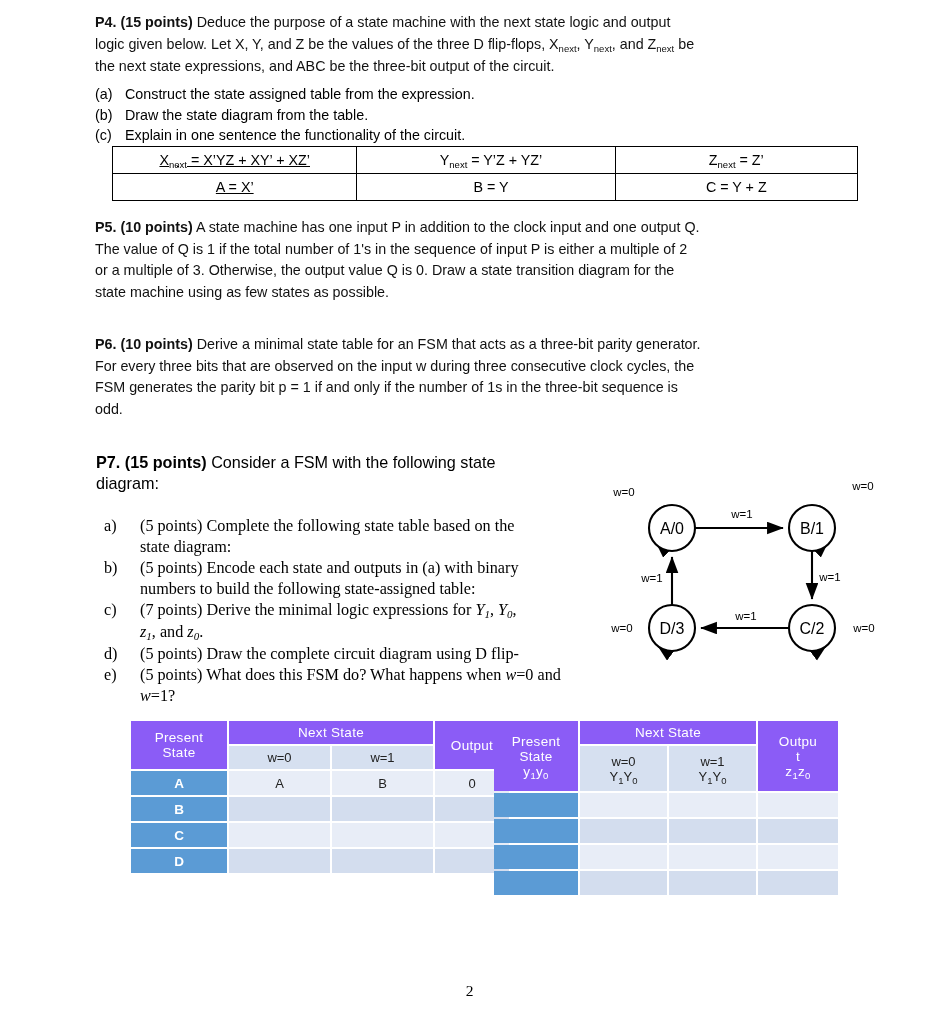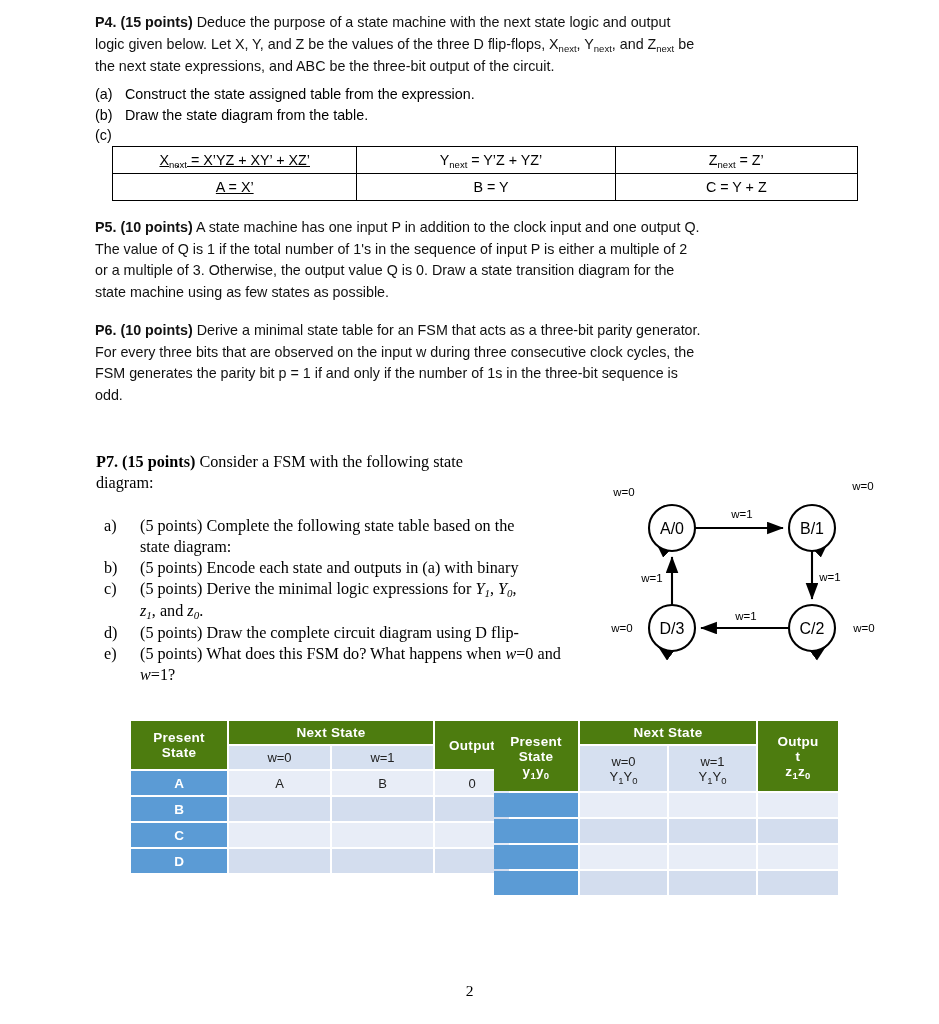--- a/index.html
+++ b/index.html
@@ -65,21 +65,21 @@
     padding: 3px 2px 4px 2px;
     height: 19px;
   }
   .expr-table td:nth-child(1) { width: 248px; text-decoration: underline; }
   .expr-table td:nth-child(2) { width: 252px; padding-left: 12px; }
   .expr-table td:nth-child(3) { width: 246px; }
 
   
   .prob-serif {
     position: absolute;
-    font-family: Liberation Serif, serif;
+    font-family: Liberation Sans, sans-serif;
     font-size: 16.2px;
     line-height: 21px;
     color: #000;
   }
   .prob-serif b { font-weight: bold; }
   .italic { font-style: italic; }
 
   .list-serif { margin: 0; padding: 0; list-style: none; }
   .list-serif li {
     display: block;
@@ -114,23 +114,23 @@
     font-size: 13px;
   }
   .bt td, .bt th {
     padding: 0;
     margin: 0;
     text-align: center;
     vertical-align: middle;
     font-weight: normal;
   }
   .bt .hd-dark {
-    background: #4d7c0f;
+    background: #8b5cf6;
     color: #ffffff;
-    font-weight: bold;
+    font-weight: normal;
     font-size: 13.5px;
     letter-spacing: 0.3px;
   }
   .bt .hd-light {
     background: #D6E0F0;
     color: #222;
     font-size: 13px;
   }
   .bt .rowhdr {
     background: #5B9BD5;
@@ -171,20 +171,21 @@
     <li>
       <span class="mk">(a)</span>
       <span>Construct the state assigned table from the expression.</span>
     </li>
     <li>
       <span class="mk">(b)</span>
       <span>Draw the state diagram from the table.</span>
     </li>
     <li>
       <span class="mk">(c)</span>
+      <span>Explain in one sentence the functionality of the circuit.</span>
     </li>
   </ul>
 
   <table class="expr-table">
     <tbody>
       <tr>
         <td><span>X</span><span class="sub">next</span><span> = X’YZ + XY’ + XZ’</span></td>
         <td><span>Y</span><span class="sub">next</span><span> = Y’Z + YZ’</span></td>
         <td><span>Z</span><span class="sub">next</span><span> = Z’</span></td>
       </tr>
@@ -197,21 +198,21 @@
   </table>
 
   <div class="prob-sans" style="left:95px; top:217px; width:780px;">
     <span><b>P5. (10 points)</b></span>
     <span>A state machine has one input P in addition to the clock input and one output Q.</span><br>
     <span>The value of Q is 1 if the total number of 1's in the sequence of input P is either a multiple of 2</span><br>
     <span>or a multiple of 3. Otherwise, the output value Q is 0. Draw a state transition diagram for the</span><br>
     <span>state machine using as few states as possible.</span>
   </div>
 
-  <div class="prob-sans" style="left:95px; top:320px; width:780px;">
+  <div class="prob-sans" style="left:95px; top:334px; width:780px;">
     <span><b>P6. (10 points)</b></span>
     <span>Derive a minimal state table for an FSM that acts as a three-bit parity generator.</span><br>
     <span>For every three bits that are observed on the input w during three consecutive clock cycles, the</span><br>
     <span>FSM generates the parity bit p = 1 if and only if the number of 1s in the three-bit sequence is</span><br>
     <span>odd.</span>
   </div>
 
   <div class="prob-serif" style="left:96px; top:452px; width:480px;">
     <span><b>P7. (15 points)</b></span>
     <span>Consider a FSM with the following state</span><br>
@@ -220,24 +221,25 @@
 
   <ul class="list-serif" style="position:absolute; left:96px; top:516px; width:490px;">
     <li>
       <span class="mk">a)</span>
       <span>(5 points) Complete the following state table based on the</span><br>
       <span>state diagram:</span>
     </li>
     <li>
       <span class="mk">b)</span>
       <span>(5 points) Encode each state and outputs in (a) with binary</span><br>
+      <span>numbers to build the following state-assigned table:</span>
     </li>
     <li>
       <span class="mk">c)</span>
-      <span><span>(5 points) Derive the minimal logic expressions for </span><span class="italic">Y</span><span class="italic vsub">1</span><span>, </span><span class="italic">Y</span><span class="italic vsub">0</span><span>,</span></span><br>
+      <span><span>(7 points) Derive the minimal logic expressions for </span><span class="italic">Y</span><span class="italic vsub">1</span><span>, </span><span class="italic">Y</span><span class="italic vsub">0</span><span>,</span></span><br>
       <span><span class="italic">z</span><span class="italic vsub">1</span><span>, and </span><span class="italic">z</span><span class="italic vsub">0</span><span>.</span></span>
     </li>
     <li>
       <span class="mk">d)</span>
       <span>(5 points) Draw the complete circuit diagram using D flip-</span><br>
     </li>
     <li>
       <span class="mk">e)</span>
       <span><span>(5 points) What does this FSM do? What happens when </span><span class="italic">w</span><span>=0 and </span><span class="italic">w</span><span>=1?</span></span>
     </li>

